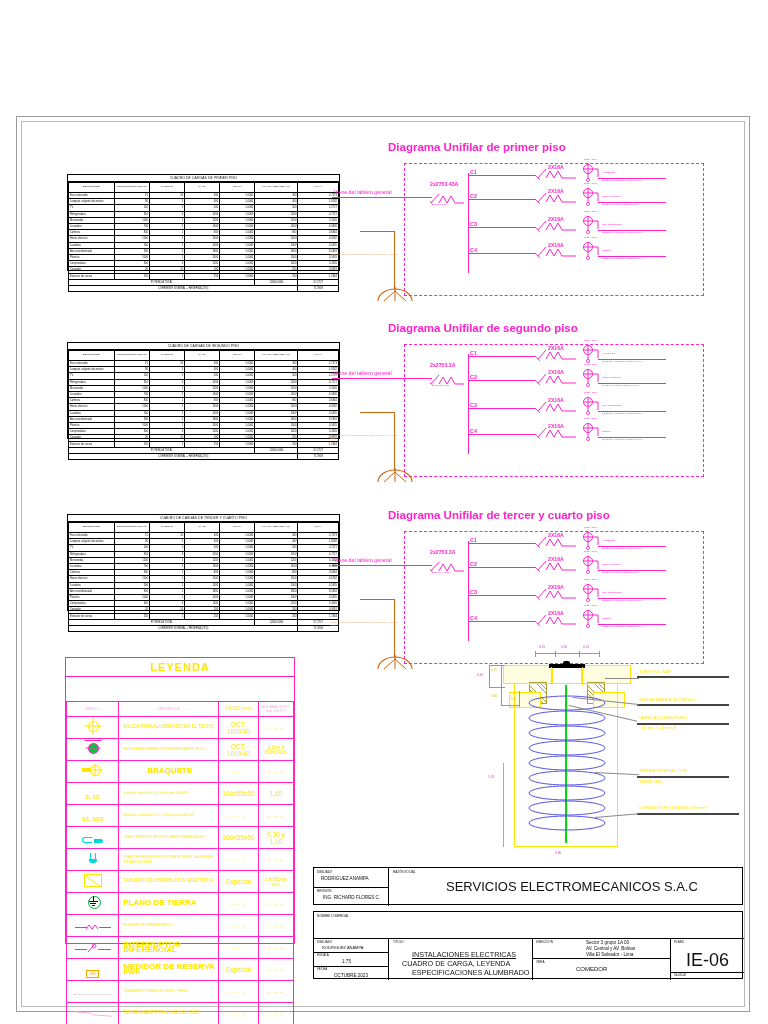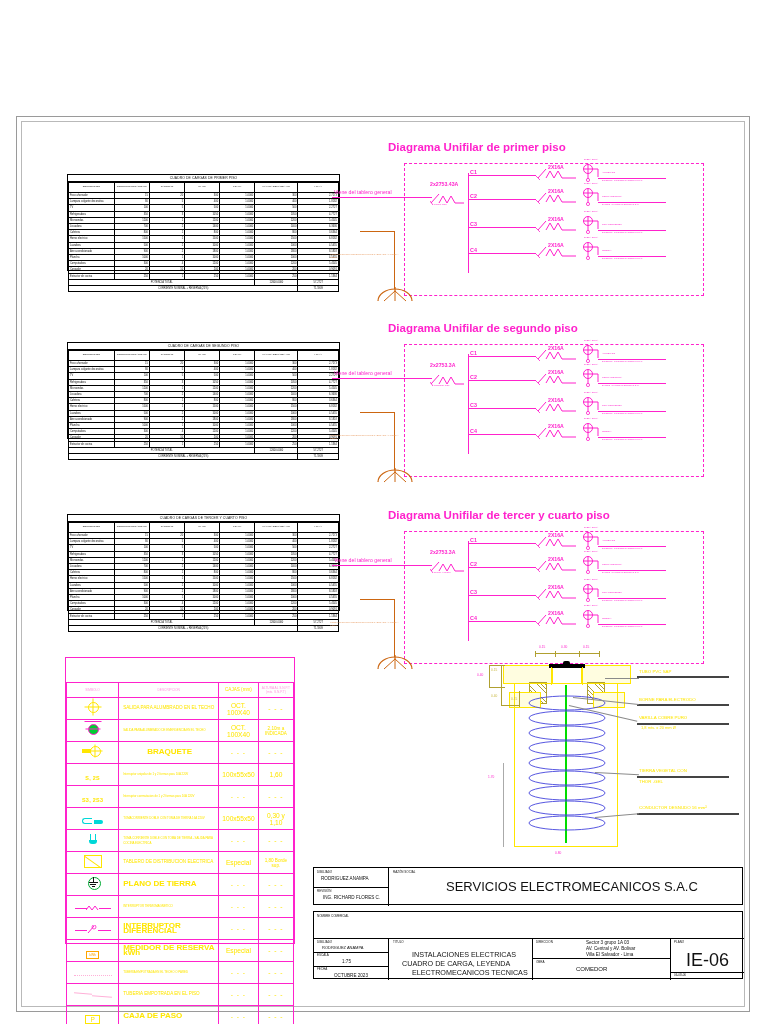--- a/index.html
+++ b/index.html
@@ -577,20 +577,21 @@
           </tr>
           <tr class="sum">
             <td colspan="6">CORRIENTE NOMINAL + RESERVA (25%)</td>
             <td class="n">71.5909</td>
           </tr>
         </tbody>
    </table>
  </div>
 
  <div id="leyenda" style="left:48px;top:540px;width:230px;height:287px;">
+   <div class="lt">LEYENDA</div>
    <table>
      <colgroup>
           <col style="width:23%">
           <col style="width:44%">
           <col style="width:17.5%">
           <col style="width:15.5%">
         </colgroup>
      <thead>
           <tr>
        <th>SIMBOLO</th>
@@ -1111,23 +1112,23 @@
    <div class="tbl h" style="left:356px;top:60px;width:74px;"></div>
 
    <div class="cap" style="left:3px;top:28px;">DIBUJADO</div>
    <div class="val" style="left:8px;top:33px;font-size:4px;">RODRIGUEZ ANAMPA</div>
    <div class="cap" style="left:3px;top:41px;">ESCALA</div>
    <div class="val" style="left:28px;top:47px;">1:75</div>
    <div class="cap" style="left:3px;top:55px;">FECHA</div>
    <div class="val" style="left:20px;top:61px;">OCTUBRE 2023</div>
 
    <div class="cap" style="left:79px;top:28px;">TITULO</div>
-   <div class="mid" style="left:98px;top:38px;">INSTALACIONES ELECTRICAS</div>
+   <div class="mid" style="left:98px;top:38px;text-decoration:underline;">INSTALACIONES ELECTRICAS</div>
    <div class="mid" style="left:88px;top:47px;">CUADRO DE CARGA, LEYENDA</div>
-   <div class="mid" style="left:98px;top:56px;">ELECTROMECANICOS TECNICAS</div>
+   <div class="mid" style="left:98px;top:56px;">ESPECIFICACIONES ALUMBRADO</div>
 
    <div class="cap" style="left:222px;top:28px;">DIRECCION</div>
    <div class="val" style="left:272px;top:28px;">Sector 3 grupo 1A 03</div>
    <div class="val" style="left:272px;top:34px;">AV. Central y AV. Bolivar</div>
    <div class="val" style="left:272px;top:40px;">Villa El Salvador - Lima</div>
    <div class="cap" style="left:222px;top:48px;">OBRA</div>
    <div class="mid" style="left:262px;top:54px;font-size:6px;">COMEDOR</div>
 
    <div class="cap" style="left:360px;top:28px;">PLANO</div>
    <div class="plano" style="left:372px;top:38px;">IE-06</div>

